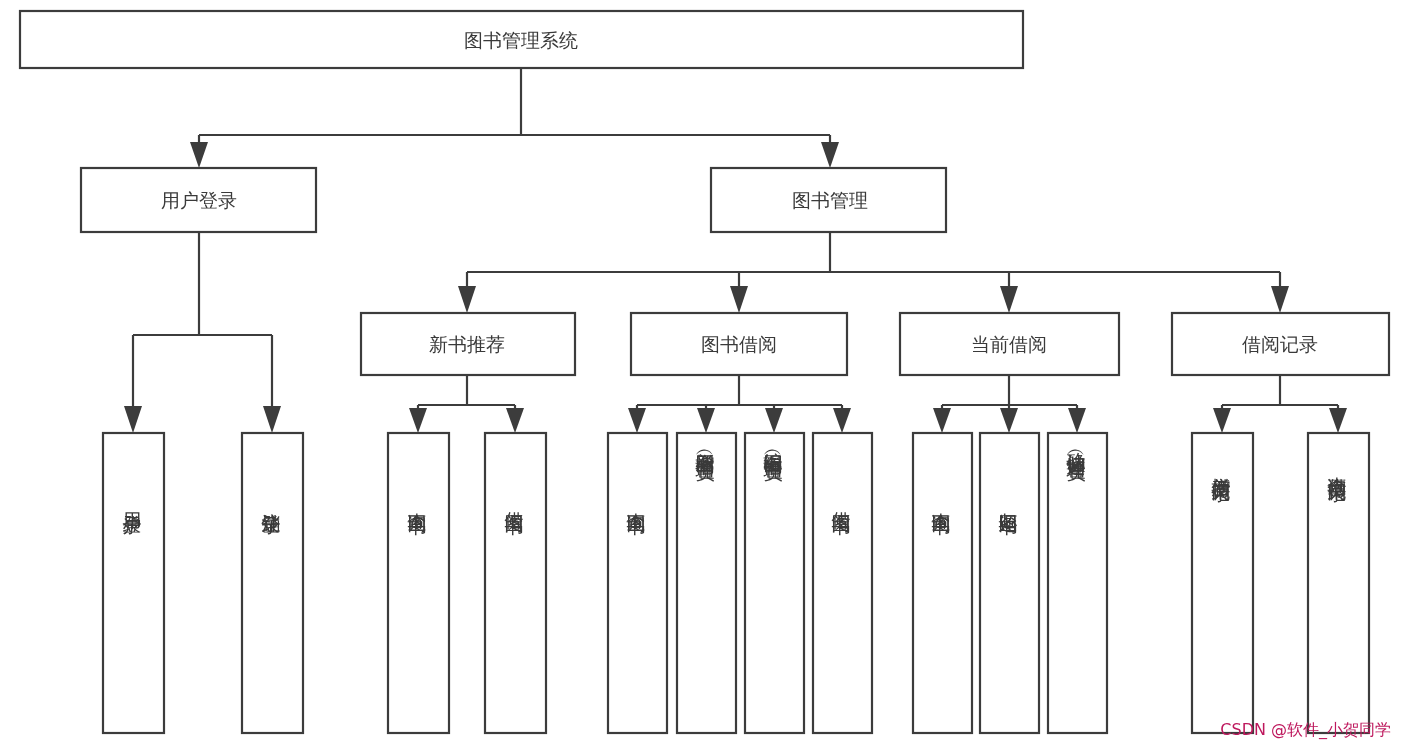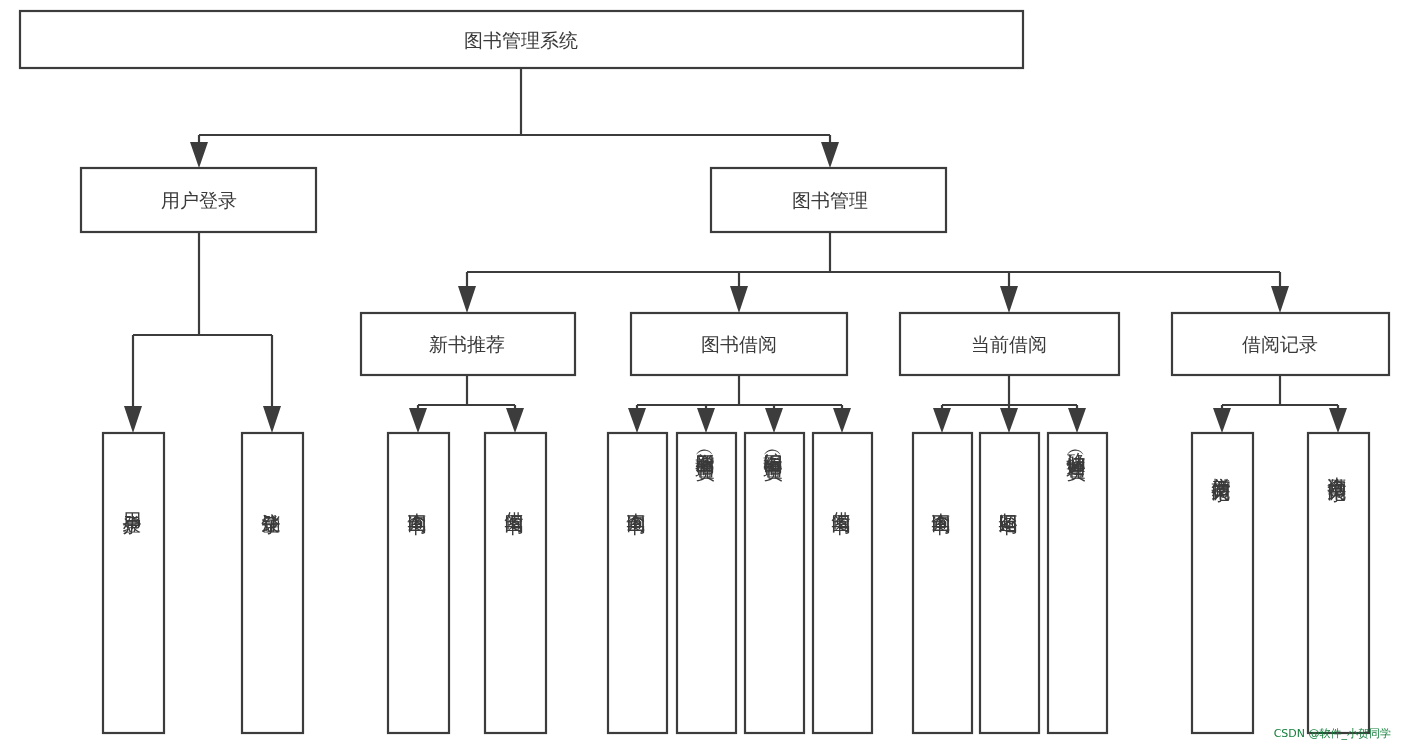--- a/index.html
+++ b/index.html
@@ -57,22 +57,22 @@
     writing-mode: vertical-rl;
     text-orientation: upright;
     text-anchor: middle;
     letter-spacing: 1.5px;
   }
   .watermark {
     position: absolute;
     right: 14px;
     bottom: 6px;
     font-family: "DejaVu Sans", "Liberation Sans", sans-serif;
-    font-size: 11px;
-    color: #15803d;
+    font-size: 16px;
+    color: #be185d;
     white-space: nowrap;
     user-select: none;
   }
 </style>
 </head>
 <body>
 
 <div id="diagram-root">
 
   <svg class="diagram" viewBox="0 0 1405 747" xmlns="http://www.w3.org/2000/svg">

